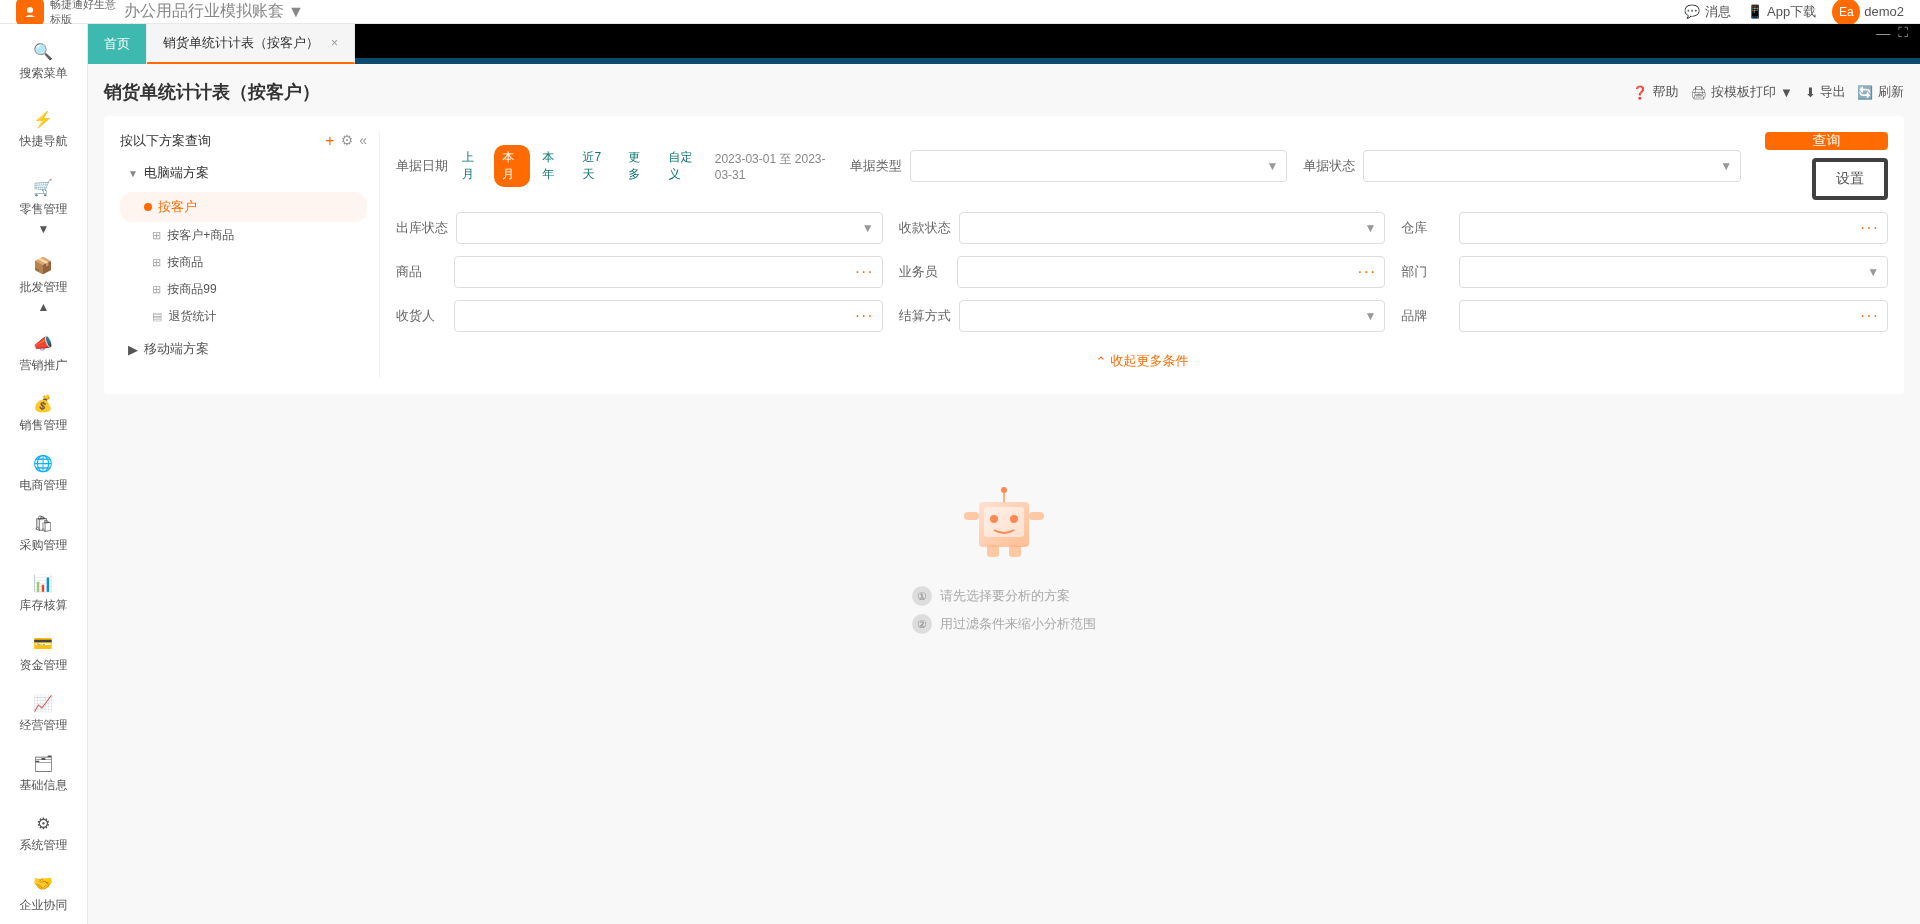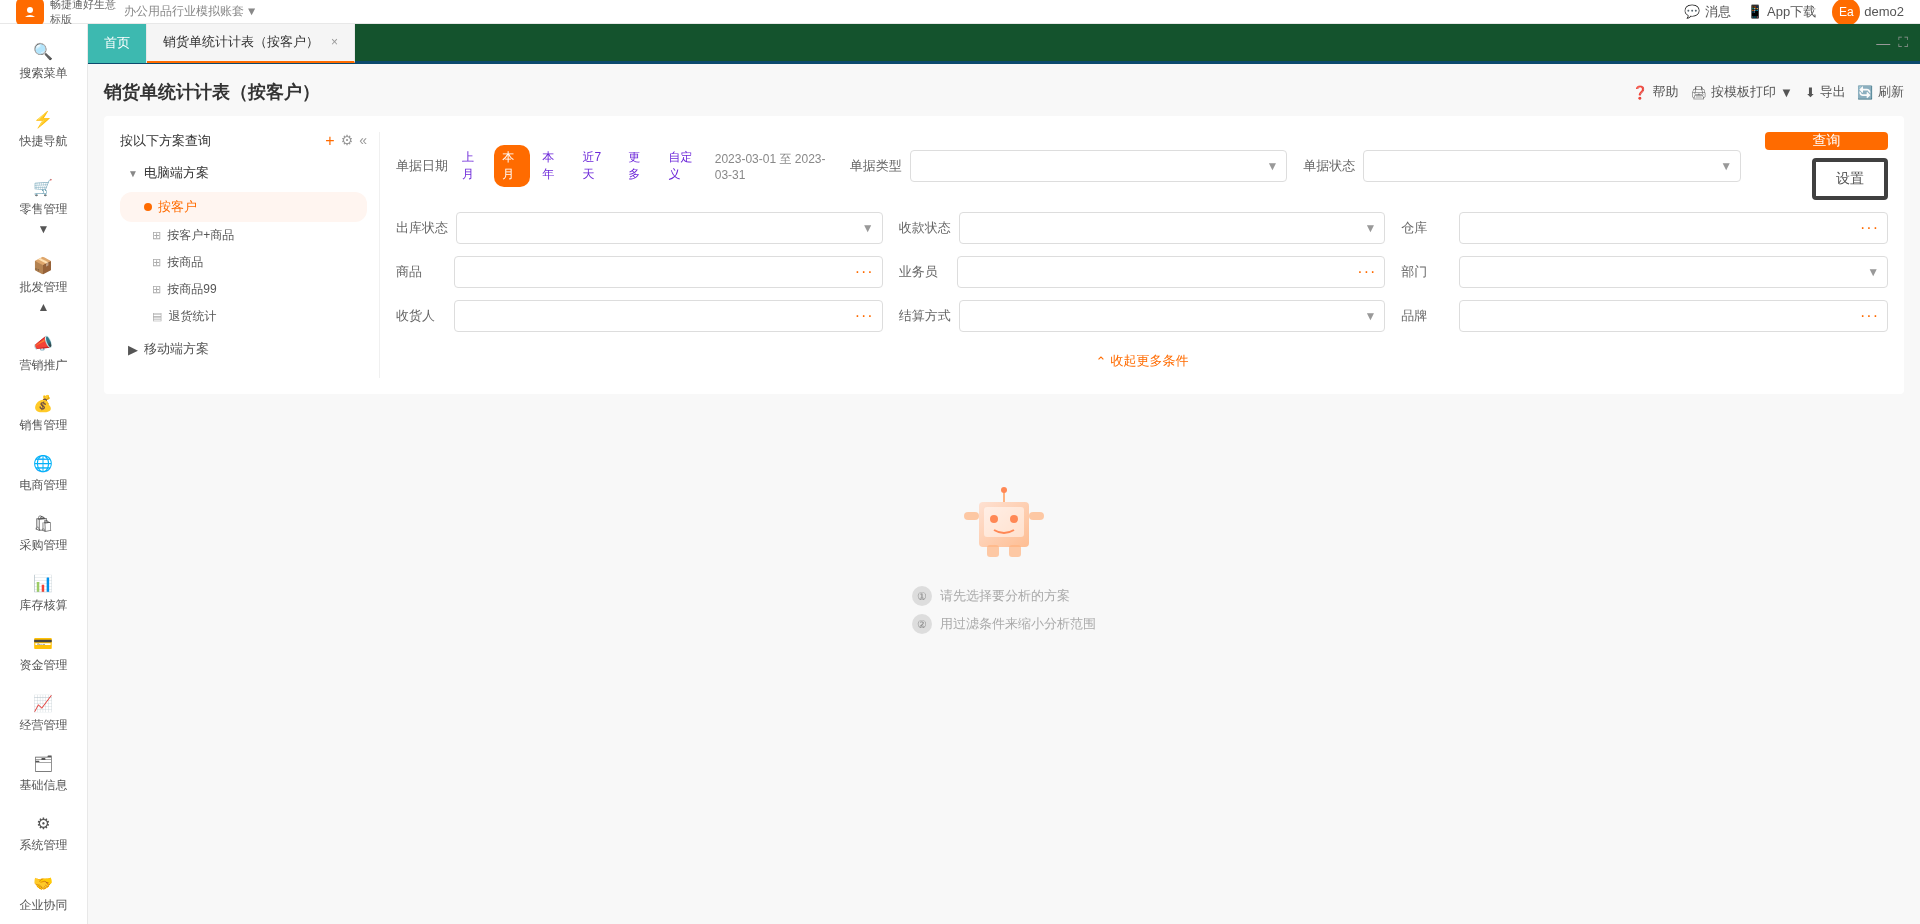--- a/index.html
+++ b/index.html
@@ -9,37 +9,37 @@
     .app-container { display: flex; flex-direction: column; height: 924px; width: 1920px; }
     .top-bar { height: 24px; background: #fff; display: flex; align-items: center; justify-content: space-between; padding: 0 16px; border-bottom: 1px solid #e8e8e8; flex-shrink: 0; }
     .top-bar-left { display: flex; align-items: center; gap: 8px; }
     .logo-area { display: flex; align-items: center; gap: 6px; }
     .logo-icon { width: 28px; height: 28px; background: #ff6b00; border-radius: 6px; display: flex; align-items: center; justify-content: center; color: #fff; font-size: 12px; font-weight: bold; }
     .logo-text { font-size: 11px; color: #666; line-height: 1.3; }
     .top-bar-right { display: flex; align-items: center; gap: 16px; color: #555; font-size: 13px; }
     .top-bar-right .icon-btn { display: flex; align-items: center; gap: 4px; cursor: pointer; color: #555; }
     .avatar { width: 28px; height: 28px; border-radius: 50%; background: #ff6b00; display: flex; align-items: center; justify-content: center; color: #fff; font-size: 12px; }
     .header-selector { display: flex; align-items: center; gap: 4px; color: #333; font-size: 13px; }
-    .header-selector span { color: #888; font-size: 12px; font-family: Liberation Mono, monospace; }
+    .header-selector span { color: #888; font-size: 16px; }
 
     
     .main-layout { display: flex; flex: 1; overflow: hidden; }
 
     
     .sidebar { width: 88px; background: #fff; border-right: 1px solid #e8e8e8; display: flex; flex-direction: column; align-items: center; padding-top: 8px; overflow-y: auto; flex-shrink: 0; }
     .sidebar-item { width: 100%; display: flex; flex-direction: column; align-items: center; padding: 10px 0; cursor: pointer; color: #555; font-size: 12px; gap: 4px; }
     .sidebar-item .s-icon { font-size: 16px; }
     .sidebar-item .s-label { font-size: 12px; }
     .divider-h { width: 80%; height: 1px; background: #f0f0f0; margin: 4px auto; }
 
     
     .content-area { flex: 1; display: flex; flex-direction: column; overflow: hidden; }
 
     
-    .tab-bar { height: 40px; background: #14532d; display: flex; align-items: center; border-bottom: 3px solid #0c4a6e; flex-shrink: 0; }
+    .tab-bar { height: 40px; background: #000000; display: flex; align-items: flex-start; border-bottom: 6px solid #0c4a6e; flex-shrink: 0; }
     .tab { padding: 0 16px; height: 40px; display: flex; align-items: center; gap: 8px; cursor: pointer; font-size: 13px; color: #555; border-right: 1px solid #e8e8e8; }
     .tab.home { color: #fff; background: #3db9b0; font-weight: 500; }
     .tab.active { color: #333; background: #f5f5f5; border-bottom: 2px solid #ff6b00; }
     .tab .close-btn { font-size: 12px; color: #999; cursor: pointer; margin-left: 4px; }
     .tab-extra { margin-left: auto; display: flex; align-items: center; gap: 8px; padding-right: 12px; }
     .tab-extra .icon-btn { color: #999; font-size: 14px; cursor: pointer; }
 
     
     .page-content { flex: 1; overflow-y: auto; padding: 16px; background: #f8f8f8; }
     .page-header { display: flex; align-items: center; justify-content: space-between; margin-bottom: 12px; }
@@ -63,21 +63,21 @@
     .mobile-section { display: flex; align-items: center; gap: 6px; padding: 6px 8px; font-size: 13px; color: #555; cursor: pointer; margin-top: 4px; }
 
     
     .right-filter { flex: 1; }
     .filter-row { display: flex; align-items: center; gap: 16px; margin-bottom: 12px; }
     .filter-item { display: flex; align-items: center; gap: 8px; flex: 1; }
     .filter-label { font-size: 13px; color: #666; white-space: nowrap; min-width: 50px; }
     .filter-select { flex: 1; height: 32px; border: 1px solid #ddd; border-radius: 4px; padding: 0 8px; font-size: 13px; color: #333; background: #fff; display: flex; align-items: center; justify-content: space-between; cursor: pointer; }
     .filter-select .chevron { color: #999; font-size: 12px; }
     .date-filter { display: flex; align-items: center; gap: 4px; }
-    .date-btn { padding: 4px 8px; font-size: 12px; color: #6d28d9; cursor: pointer; border-radius: 2px; }
+    .date-btn { padding: 4px 8px; font-size: 12px; color: #0f766e; cursor: pointer; border-radius: 2px; }
     .date-btn.active { background: #ff6b00; color: #fff; border-radius: 10px; }
     .date-range { font-size: 12px; color: #888; margin-left: 4px; }
     .dots { color: #ff6b00; cursor: pointer; font-size: 16px; letter-spacing: 1px; }
 
     
     .btn-query { background: #ff6b00; color: #fff; border: none; border-radius: 4px; padding: 0 20px; font-size: 14px; cursor: pointer; }
     .btn-settings { background: #fff; color: #555; border: 4px solid #404040; border-radius: 4px; padding: 8px 20px; font-size: 14px; cursor: pointer; margin-top: 4px; margin-left: 47px; }
     .btn-group { display: flex; flex-direction: column; gap: 4px; margin-left: 8px; }
 
     

